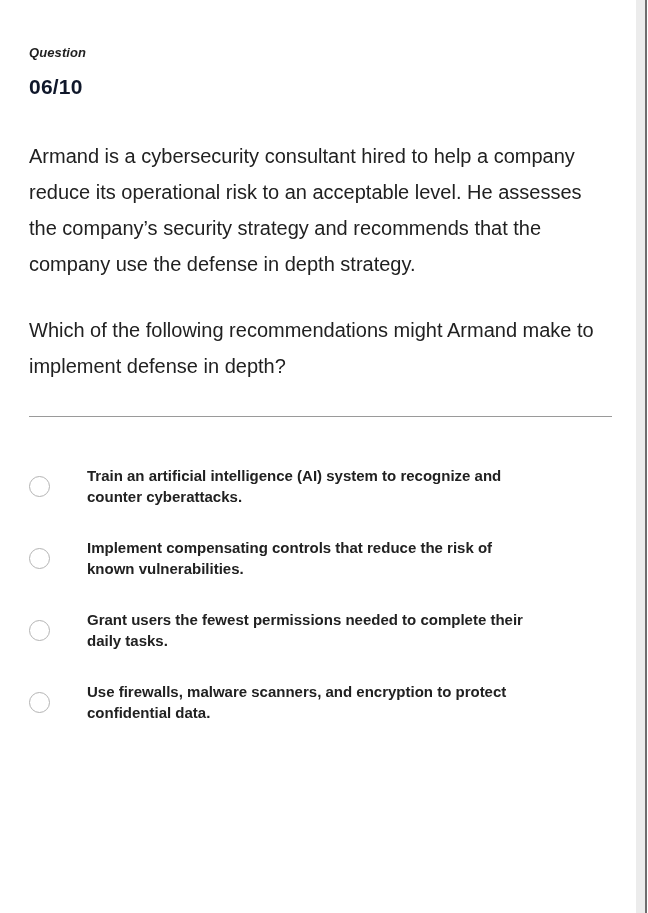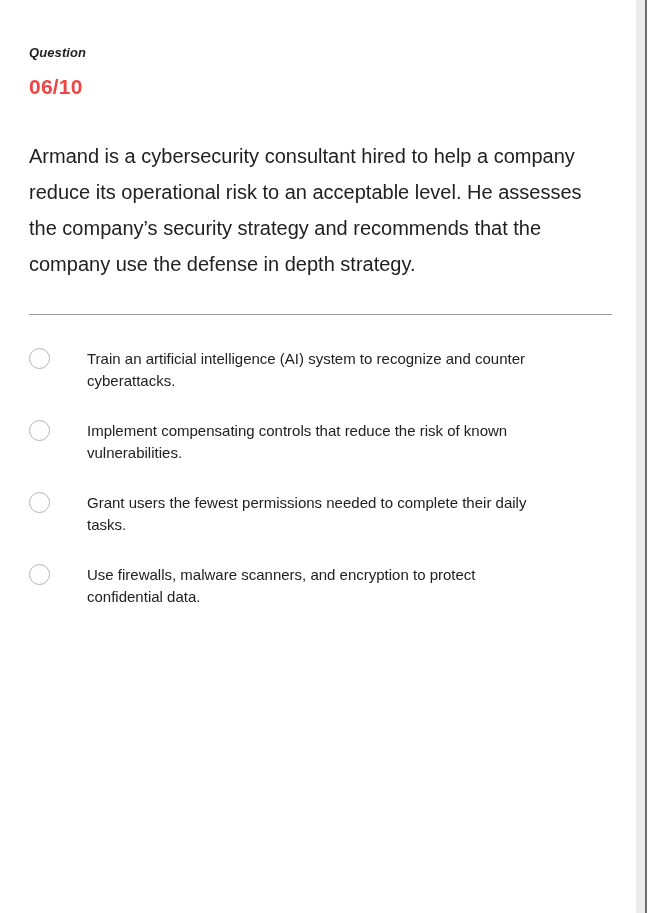--- a/index.html
+++ b/index.html
@@ -38,21 +38,21 @@
     color: #1f1f1f;
     letter-spacing: 0.1px;
     margin: 0;
     padding-top: 44px;
     line-height: 18px;
   }
 
   .question-number {
     font-size: 21px;
     font-weight: bold;
-    color: #ef4444;
+    color: #0f172a;
     margin: 0;
     padding-top: 12px;
     line-height: 26px;
     letter-spacing: 0.2px;
   }
 
   .stem {
     margin: 0;
     padding-top: 38px;
     font-size: 20px;
@@ -77,22 +77,24 @@
 
   .options {
     margin: 0;
     padding: 0;
     padding-top: 33px;
     list-style: none;
   }
 
   .option-row {
     display: flex;
+    align-items: center;
     min-height: 72px;
     padding: 0;
+    font-weight: bold;
   }
 
   .radio {
     flex: 0 0 auto;
     width: 21px;
     height: 21px;
     border: 1px solid #b4b4b4;
     border-radius: 50%;
     background: #ffffff;
     margin-left: 21px;
@@ -140,20 +142,21 @@
 
 <div class="page">
   <div class="content">
 
     <div class="question-label">Question</div>
 
     <div class="question-number">06/10</div>
 
     <p class="stem">Armand is a cybersecurity consultant hired to help a company reduce its operational risk to an acceptable level. He assesses the company’s security strategy and recommends that the company use the defense in depth strategy.</p>
 
+    <p class="stem second">Which of the following recommendations might Armand make to implement defense in depth?</p>
   </div>
 
   <hr class="divider" style="margin-left:21px;">
 
   <ul class="options">
 
     <li class="option-row">
       <span class="radio"></span>
       <span class="option-text">Train an artificial intelligence (AI) system to recognize and counter cyberattacks.</span>
     </li>

